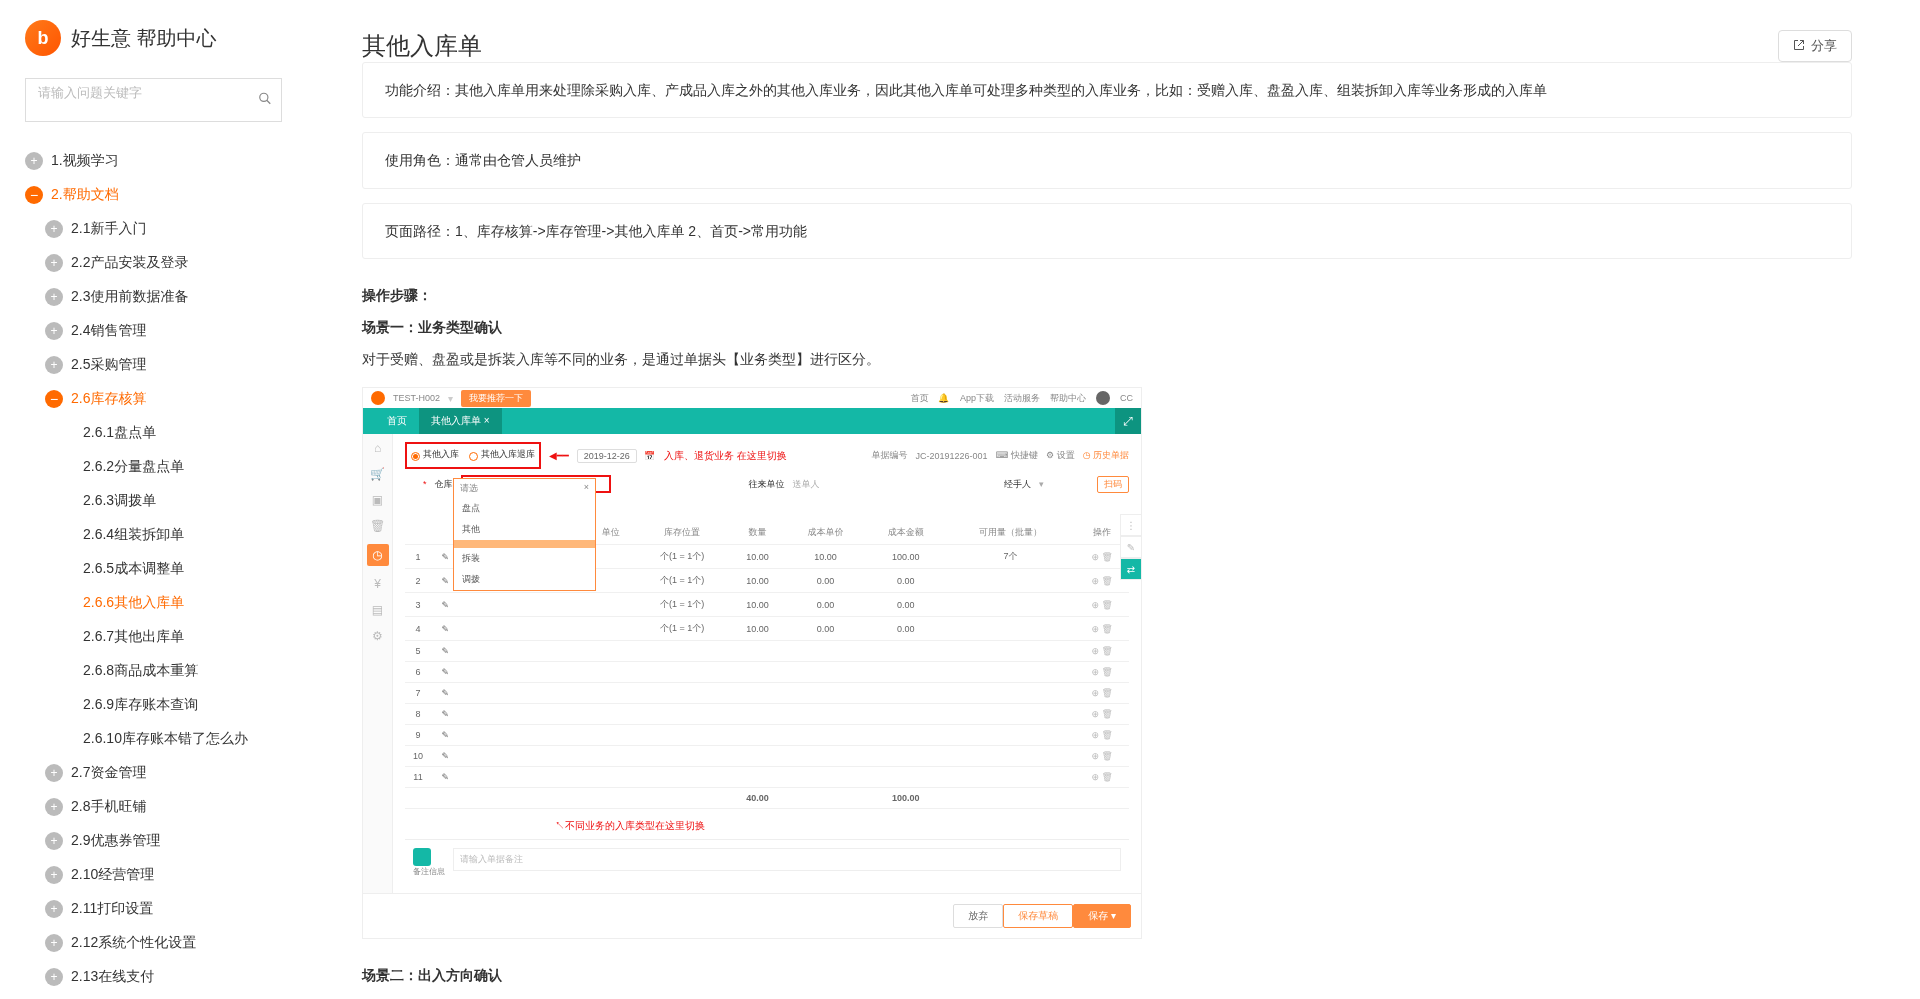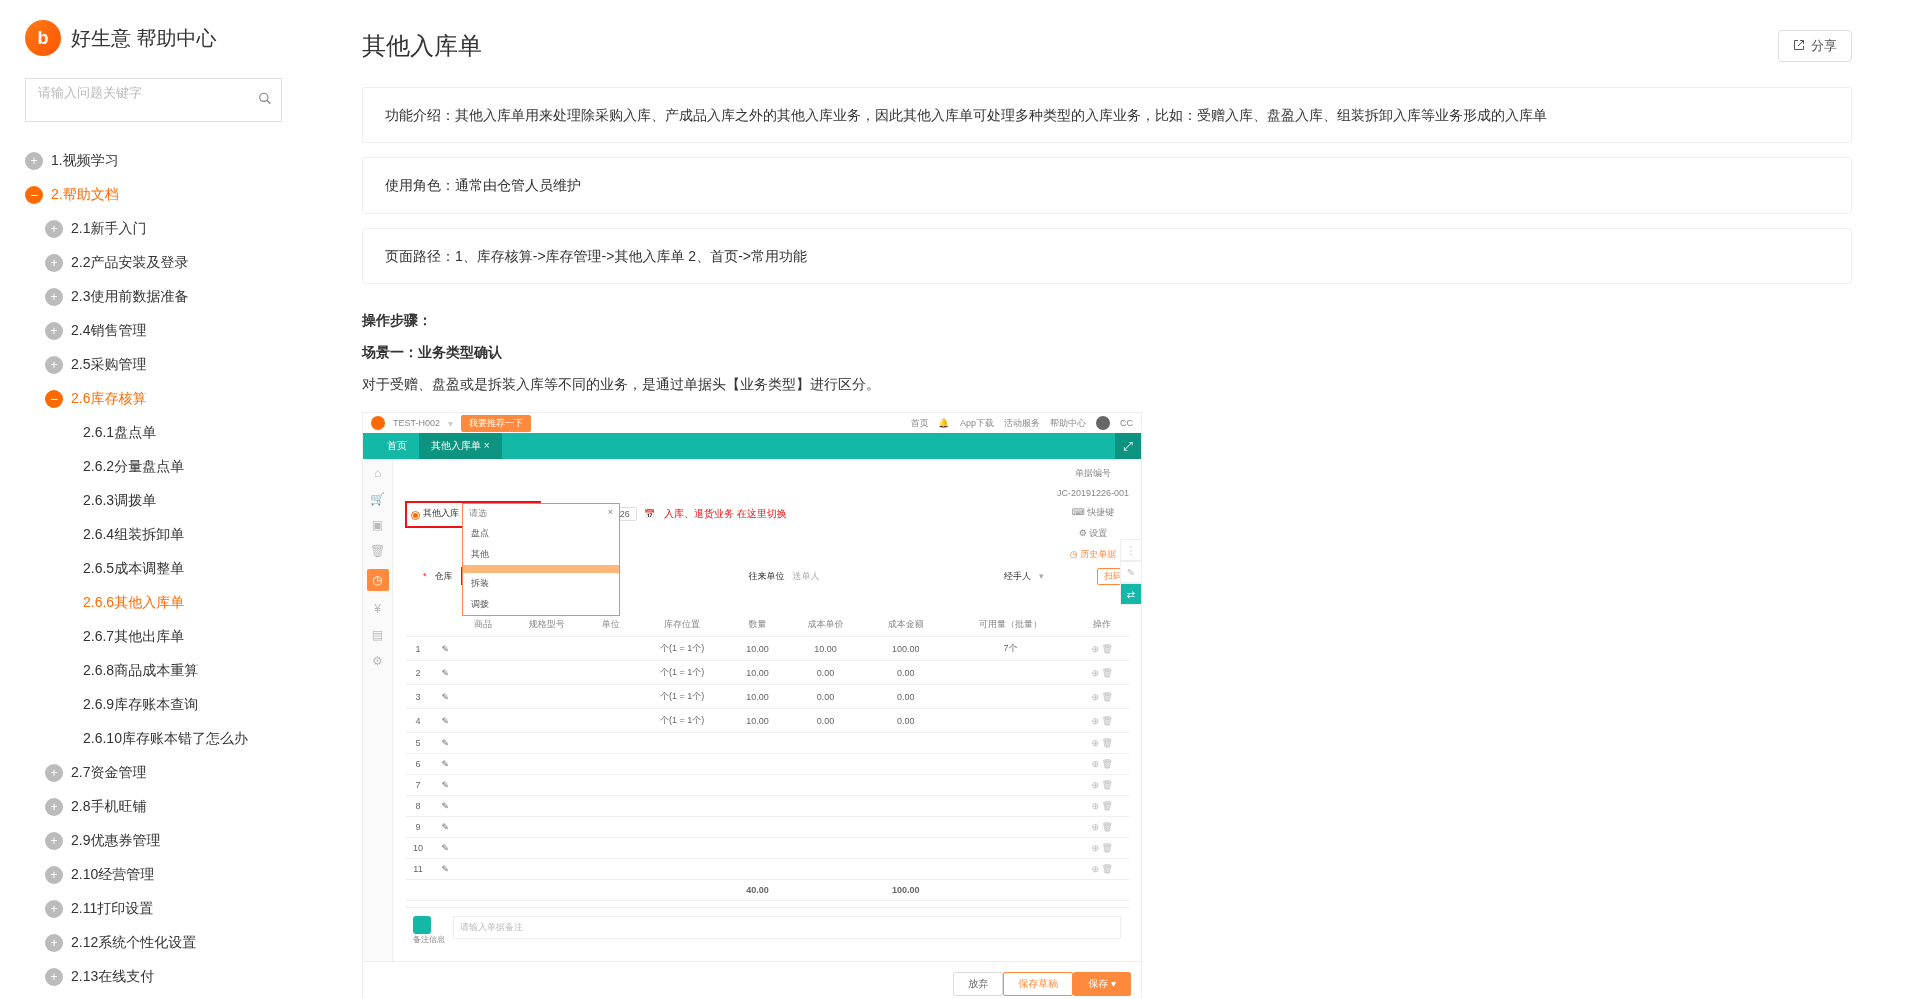--- a/index.html
+++ b/index.html
@@ -16,21 +16,21 @@
 .nav-list{list-style:none;}
 .nav-item{padding:8px 0;display:flex;align-items:center;cursor:pointer;font-size:14px;}
 .nav-item .icon{width:18px;height:18px;border-radius:50%;margin-right:8px;display:inline-flex;align-items:center;justify-content:center;flex-shrink:0;}
 .icon.plus{background:#bbb;color:#fff;font-size:12px;line-height:1;}
 .icon.minus{background:#ff6a00;color:#fff;font-size:14px;line-height:1;}
 .nav-item.active{color:#ff6a00;}
 .nav-item.lvl1{padding-left:0;}
 .nav-item.lvl2{padding-left:20px;}
 .nav-item.lvl3{padding-left:58px;}
 .main{flex:1;padding:30px 55px 60px 55px;max-width:1600px;}
-.title-row{display:flex;align-items:center;justify-content:space-between;margin-bottom:25px;}
+.title-row{display:flex;align-items:center;justify-content:space-between;}
 .page-title{font-size:24px;font-weight:500;}
 .share-btn{border:1px solid #ddd;border-radius:4px;padding:6px 14px;background:#fff;cursor:pointer;font-size:13px;color:#555;display:flex;align-items:center;gap:6px;}
 .info-box{border:1px solid #eee;border-radius:3px;padding:16px 22px;margin-bottom:14px;font-size:14px;line-height:1.6;}
 .info-box .lbl{font-weight:500;}
 .section{margin-top:22px;}
 .sec-line{font-size:14px;line-height:2;margin-bottom:4px;}
 .sec-head{font-weight:600;}
 .screenshot{margin:14px 0 22px 0;border:1px solid #eee;width:780px;max-width:100%;font-size:10px;background:#fff;}
 .ss-top{height:20px;background:#fff;display:flex;align-items:center;padding:0 8px;gap:8px;}
 .ss-logo{width:14px;height:14px;border-radius:50%;background:#ff6a00;}
@@ -46,23 +46,23 @@
 .ss-left{width:30px;background:#fafafa;border-right:1px solid #eee;display:flex;flex-direction:column;align-items:center;padding-top:6px;gap:10px;}
 .ss-left-ico{width:16px;height:16px;color:#bbb;font-size:12px;display:flex;align-items:center;justify-content:center;}
 .ss-left-ico.hl{background:#ff8a3d;color:#fff;border-radius:2px;width:22px;height:22px;}
 .ss-content{flex:1;padding:8px 12px;position:relative;}
 .ss-row{display:flex;align-items:center;gap:8px;margin-bottom:6px;font-size:9px;}
 .ss-radio{display:inline-flex;align-items:flex-end;gap:3px;}
 .ss-radio-dot{width:9px;height:9px;border-radius:50%;border:1px solid #ff6a00;display:inline-block;position:relative;}
 .ss-radio-dot.on::after{content:"";width:5px;height:5px;border-radius:50%;background:#ff6a00;position:absolute;top:1px;left:1px;}
 .ss-date{border:1px solid #ddd;padding:1px 6px;border-radius:2px;color:#666;font-size:9px;}
 .ss-anno-r{color:#e11;font-size:10px;}
-.ss-right-meta{margin-left:auto;color:#888;font-size:9px;display:flex;gap:8px;align-items:center;flex-direction:column;}
+.ss-right-meta{margin-left:auto;color:#888;font-size:9px;display:flex;gap:8px;align-items:center;}
 .ss-redbox{border:2px solid #e11;padding:4px;display:inline-block;}
-.ss-dropdown{border:1px solid #ff8a3d;width:158px;background:#fff;position:absolute;top:44px;left:69px;z-index:5;font-size:9px;}
+.ss-dropdown{border:1px solid #ff8a3d;width:143px;background:#fff;position:absolute;top:44px;left:60px;z-index:5;font-size:9px;}
 .ss-dd-head{background:#fff;padding:3px 6px;color:#888;display:flex;justify-content:space-between;}
 .ss-dd-item{padding:4px 8px;color:#555;}
 .ss-dd-item.hl{background:#ffb87a;color:#fff;}
 .ss-table{width:100%;border-collapse:collapse;font-size:9px;margin-top:28px;}
 .ss-table th,.ss-table td{border-bottom:1px solid #f0f0f0;padding:5px 4px;text-align:center;color:#666;white-space:nowrap;}
 .ss-table th{color:#888;font-weight:normal;}
 .ss-table td:first-child{width:26px;}
 .ss-right-tools{position:absolute;right:-1px;top:80px;display:flex;flex-direction:column;}
 .ss-rtool{width:22px;height:22px;border:1px solid #eee;background:#fff;color:#bbb;display:flex;align-items:center;justify-content:center;font-size:10px;}
 .ss-rtool.hl{background:#14b8a6;color:#fff;}
@@ -470,20 +470,23 @@
                     <td></td>
                     <td><b>40.00</b></td>
                     <td></td>
                     <td><b>100.00</b></td>
                     <td></td>
                     <td></td>
                   </tr>
                 </tbody>
             </table>
 
+            <div style="margin:10px 0 4px 150px;" class="ss-anno-r">
+              <span>↖</span><span>不同业务的入库类型在这里切换</span>
+            </div>
 
             <div class="ss-right-tools">
               <div class="ss-rtool">⋮</div>
               <div class="ss-rtool">✎</div>
               <div class="ss-rtool hl">⇄</div>
             </div>
 
             <div class="ss-note-area">
               <div style="text-align:center;">
                 <div class="ss-note-ico"></div>

